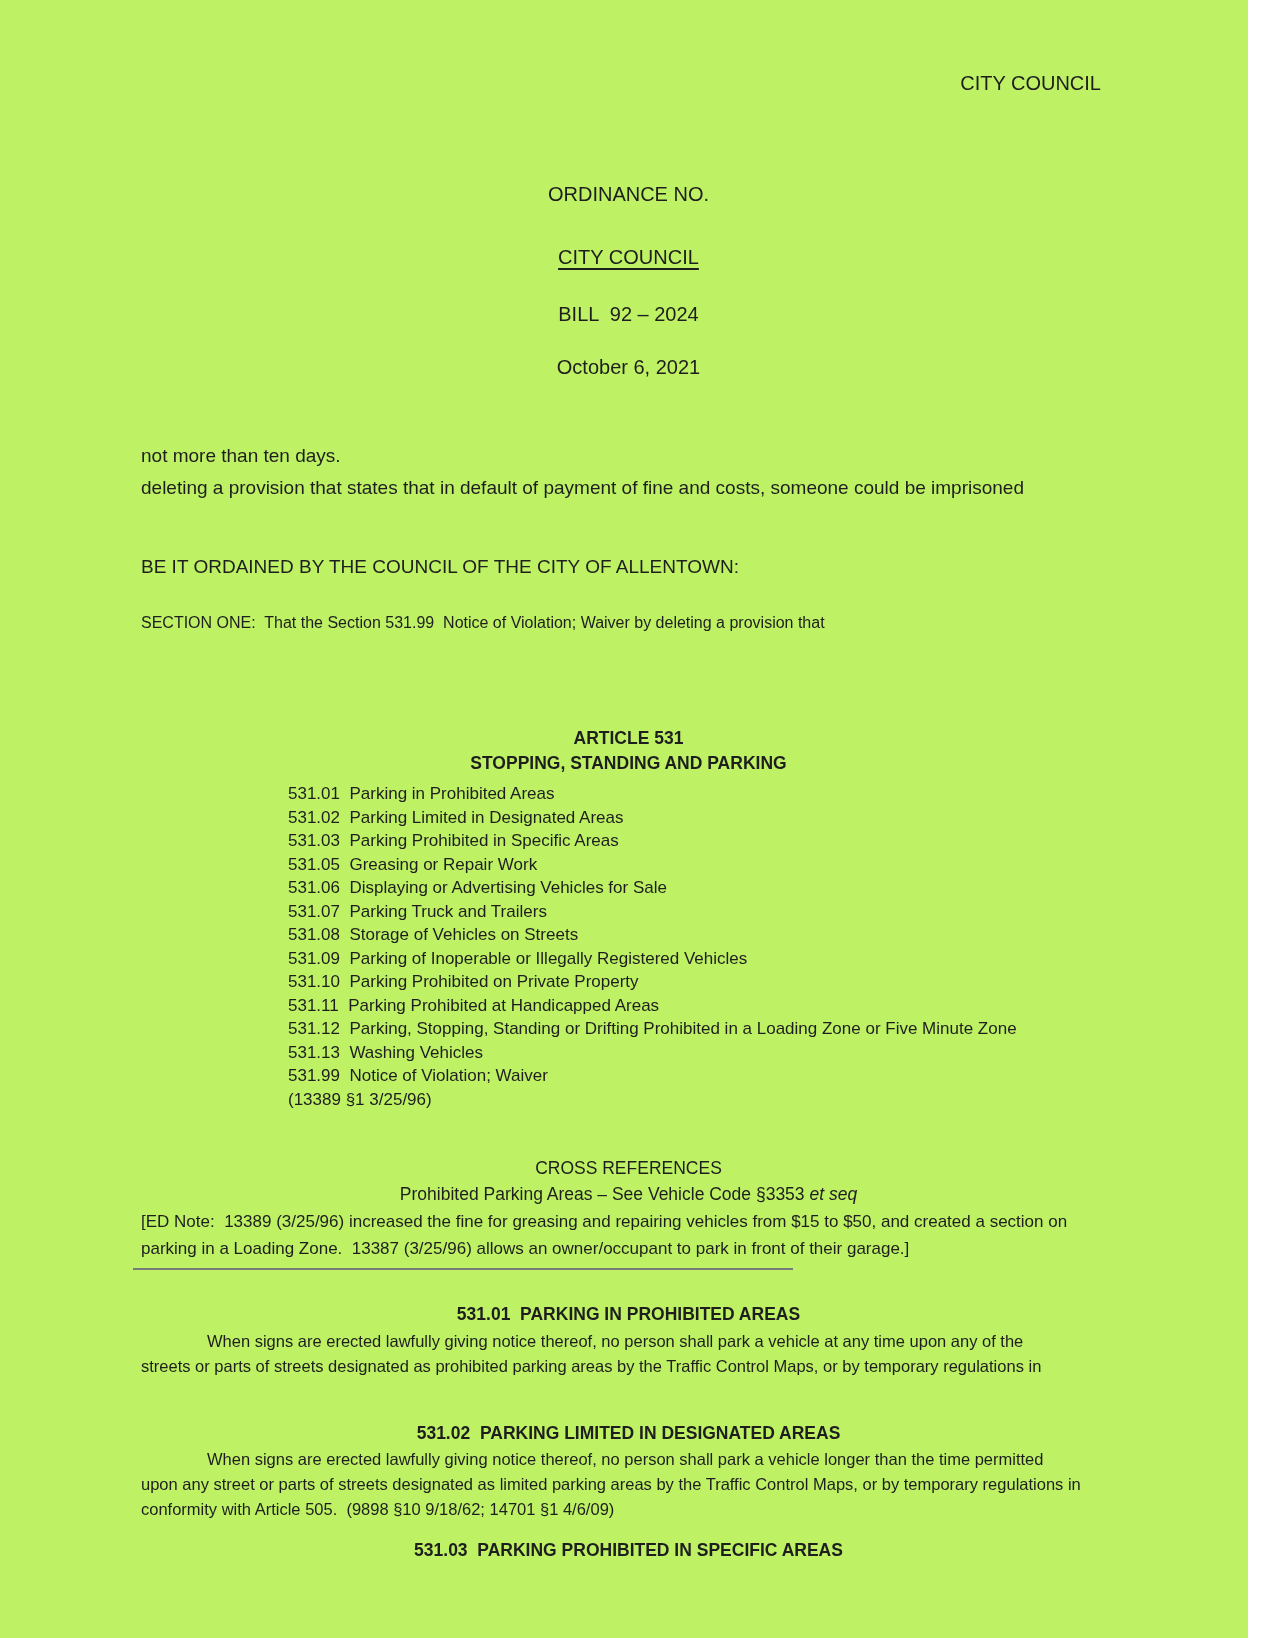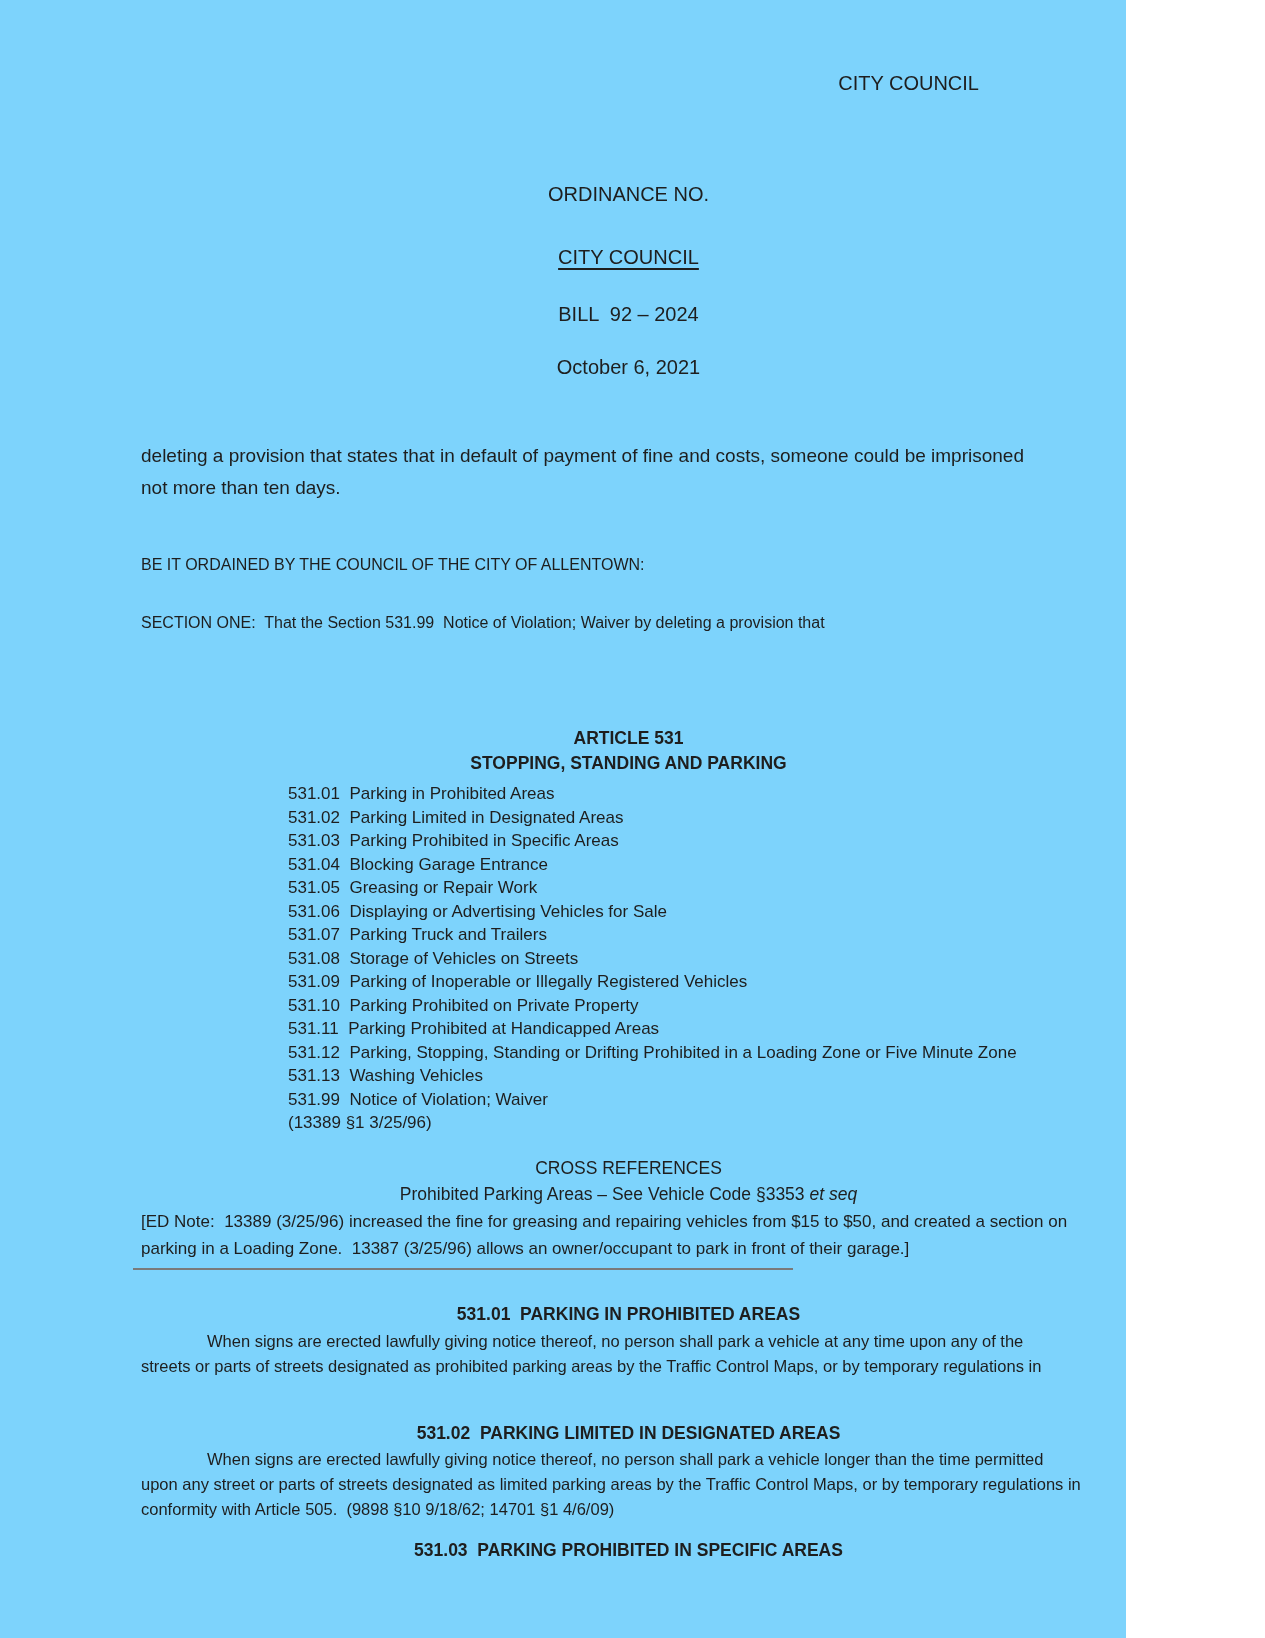--- a/index.html
+++ b/index.html
@@ -1,20 +1,20 @@
 <!DOCTYPE html>
 <html><head>
 <meta charset="utf-8">
 <style>
   html, body { margin: 0; padding: 0; background: #ffffff; }
   .page {
     position: relative;
-    width: 1126px;
+    width: 1248px;
     height: 1638px;
-    background: #7dd3fc;
+    background: #bef264;
     font-family: "Liberation Sans", sans-serif;
     color: #1e1e1e;
     overflow: hidden;
   }
   .abs { position: absolute; }
   .pre { white-space: pre; }
   .content { left: 141px; width: 975px; }
   .centered { text-align: center; }
   .b { font-weight: bold; }
 
@@ -24,21 +24,21 @@
     font-size: 20px;
     white-space: pre;
   }
   .t1 { top: 183px; font-size: 20px; }
   .t2 { top: 246px; font-size: 20px; }
   .t2 .u { text-decoration: underline; text-underline-offset: 4px; }
   .t3 { top: 303px; font-size: 20px; }
   .t4 { top: 356px; font-size: 20px; }
 
   .intro { top: 440px; font-size: 19px; line-height: 32px; }
-  .ordained { top: 556px; font-size: 16px; }
+  .ordained { top: 556px; font-size: 19px; }
   .section-one { top: 614px; font-size: 16px; }
 
   .art-title { top: 728px; font-size: 17.5px; }
   .art-subtitle { top: 753px; font-size: 17.5px; text-align: center; }
 
   .toc {
     top: 782px;
     left: 288px;
     font-size: 17px;
     line-height: 23.5px;
@@ -72,36 +72,35 @@
 <div class="page">
 
   <div class="abs hdr-right pre">CITY COUNCIL</div>
 
   <div class="abs content centered t1 pre">ORDINANCE NO.</div>
   <div class="abs content centered t2"><span class="u pre">CITY COUNCIL</span></div>
   <div class="abs content centered t3 pre">BILL  92 – 2024</div>
   <div class="abs content centered t4 pre">October 6, 2021</div>
 
   <div class="abs content intro">
+    <div class="pre">not more than ten days.</div>
     <div class="pre">deleting a provision that states that in default of payment of fine and costs, someone could be imprisoned</div>
-    <div class="pre">not more than ten days.</div>
   </div>
 
   <div class="abs content ordained pre">BE IT ORDAINED BY THE COUNCIL OF THE CITY OF ALLENTOWN:</div>
 
   <div class="abs content section-one pre">SECTION ONE:  That the Section 531.99  Notice of Violation; Waiver by deleting a provision that</div>
 
   <div class="abs content centered b art-title pre">ARTICLE 531</div>
   <div class="abs content centered b art-subtitle pre">STOPPING, STANDING AND PARKING</div>
 
   <div class="abs toc">
     <div class="pre">531.01  Parking in Prohibited Areas</div>
     <div class="pre">531.02  Parking Limited in Designated Areas</div>
     <div class="pre">531.03  Parking Prohibited in Specific Areas</div>
-    <div class="pre">531.04  Blocking Garage Entrance</div>
     <div class="pre">531.05  Greasing or Repair Work</div>
     <div class="pre">531.06  Displaying or Advertising Vehicles for Sale</div>
     <div class="pre">531.07  Parking Truck and Trailers</div>
     <div class="pre">531.08  Storage of Vehicles on Streets</div>
     <div class="pre">531.09  Parking of Inoperable or Illegally Registered Vehicles</div>
     <div class="pre">531.10  Parking Prohibited on Private Property</div>
     <div class="pre">531.11  Parking Prohibited at Handicapped Areas</div>
     <div class="pre">531.12  Parking, Stopping, Standing or Drifting Prohibited in a Loading Zone or Five Minute Zone</div>
     <div class="pre">531.13  Washing Vehicles</div>
     <div class="pre">531.99  Notice of Violation; Waiver</div>

